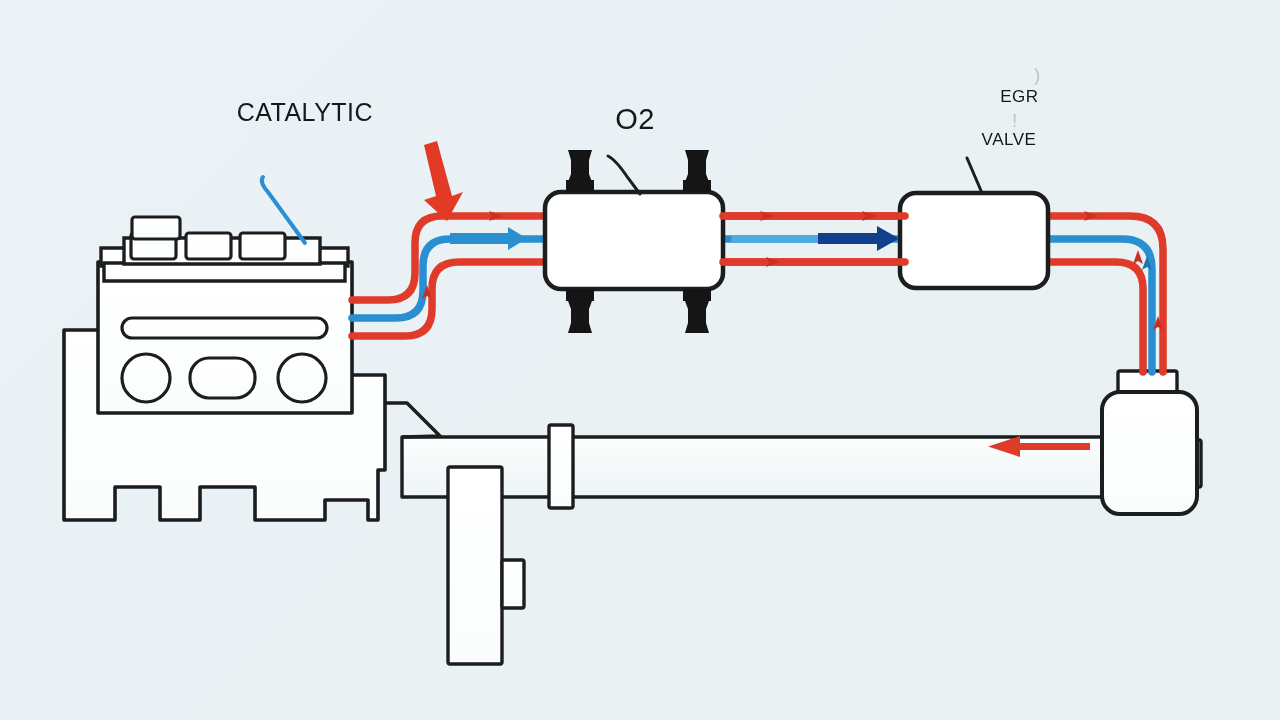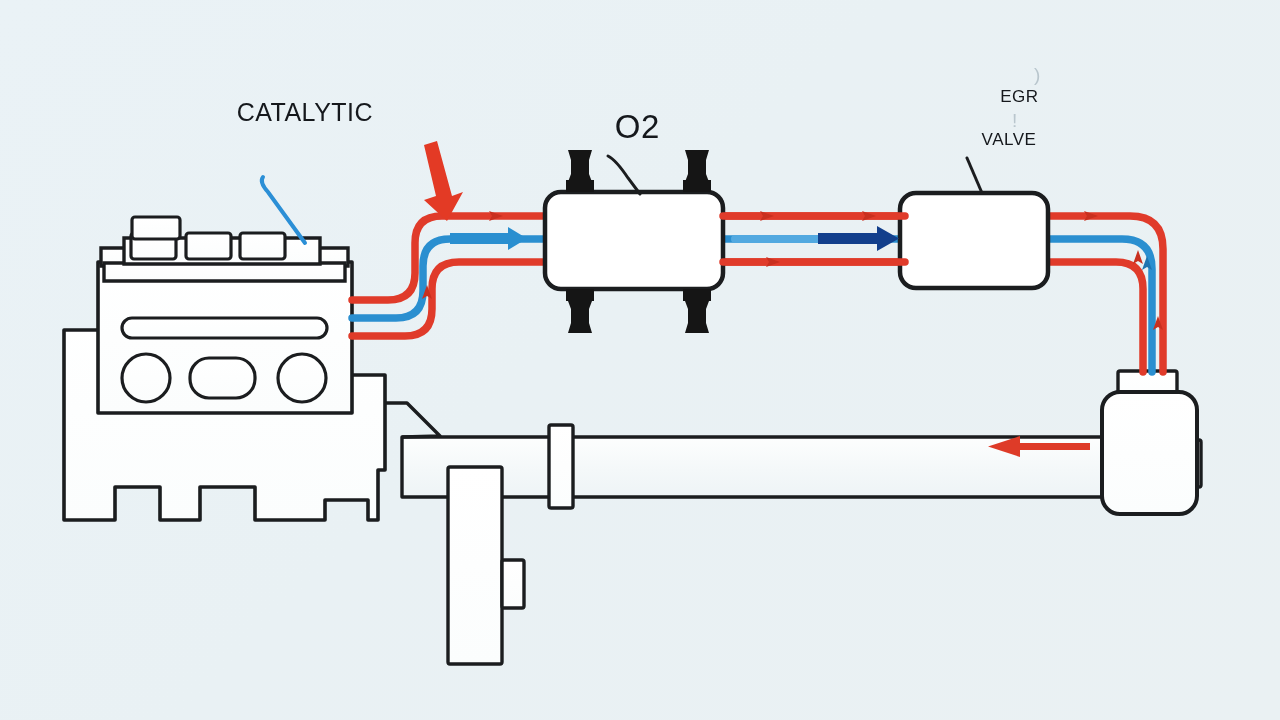--- a/index.html
+++ b/index.html
@@ -38,21 +38,21 @@
   .lbl-cat {
     left: 190px;
     top: 64px;
     width: 200px;
     font-size: 25px;
   }
   .lbl-o2 {
     left: 538px;
     top: 64px;
     width: 160px;
-    font-size: 33px;
+    font-size: 29px;
   }
   .lbl-egr {
     left: 934px;
     top: 64px;
     width: 150px;
     font-size: 17px;
   }
   .lbl .line2 { display: block; }
   .ghost {
     position: absolute;

